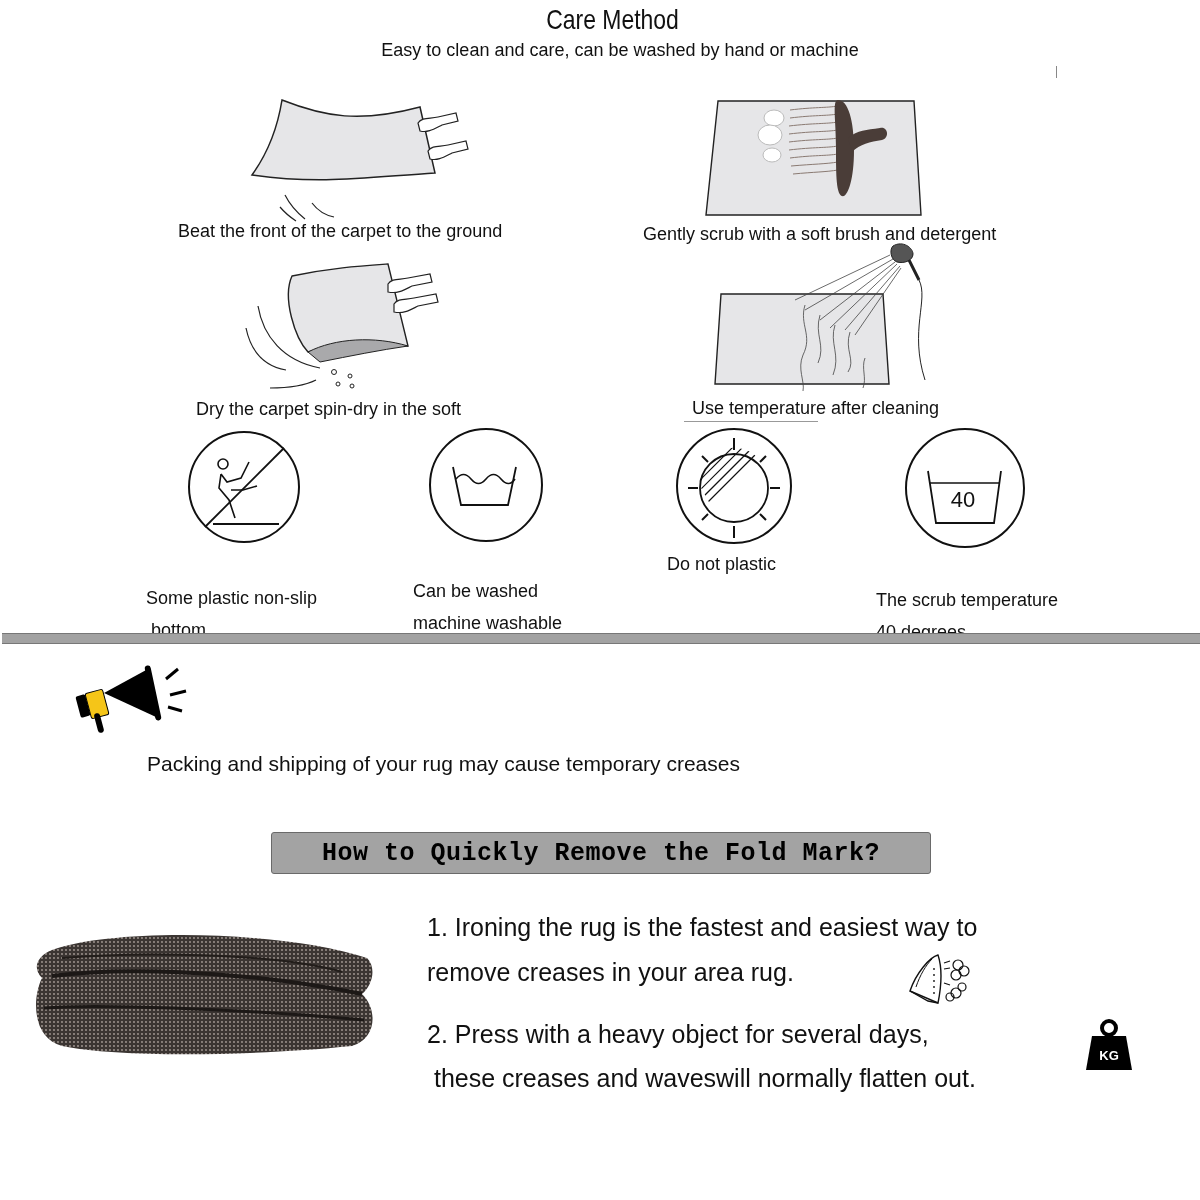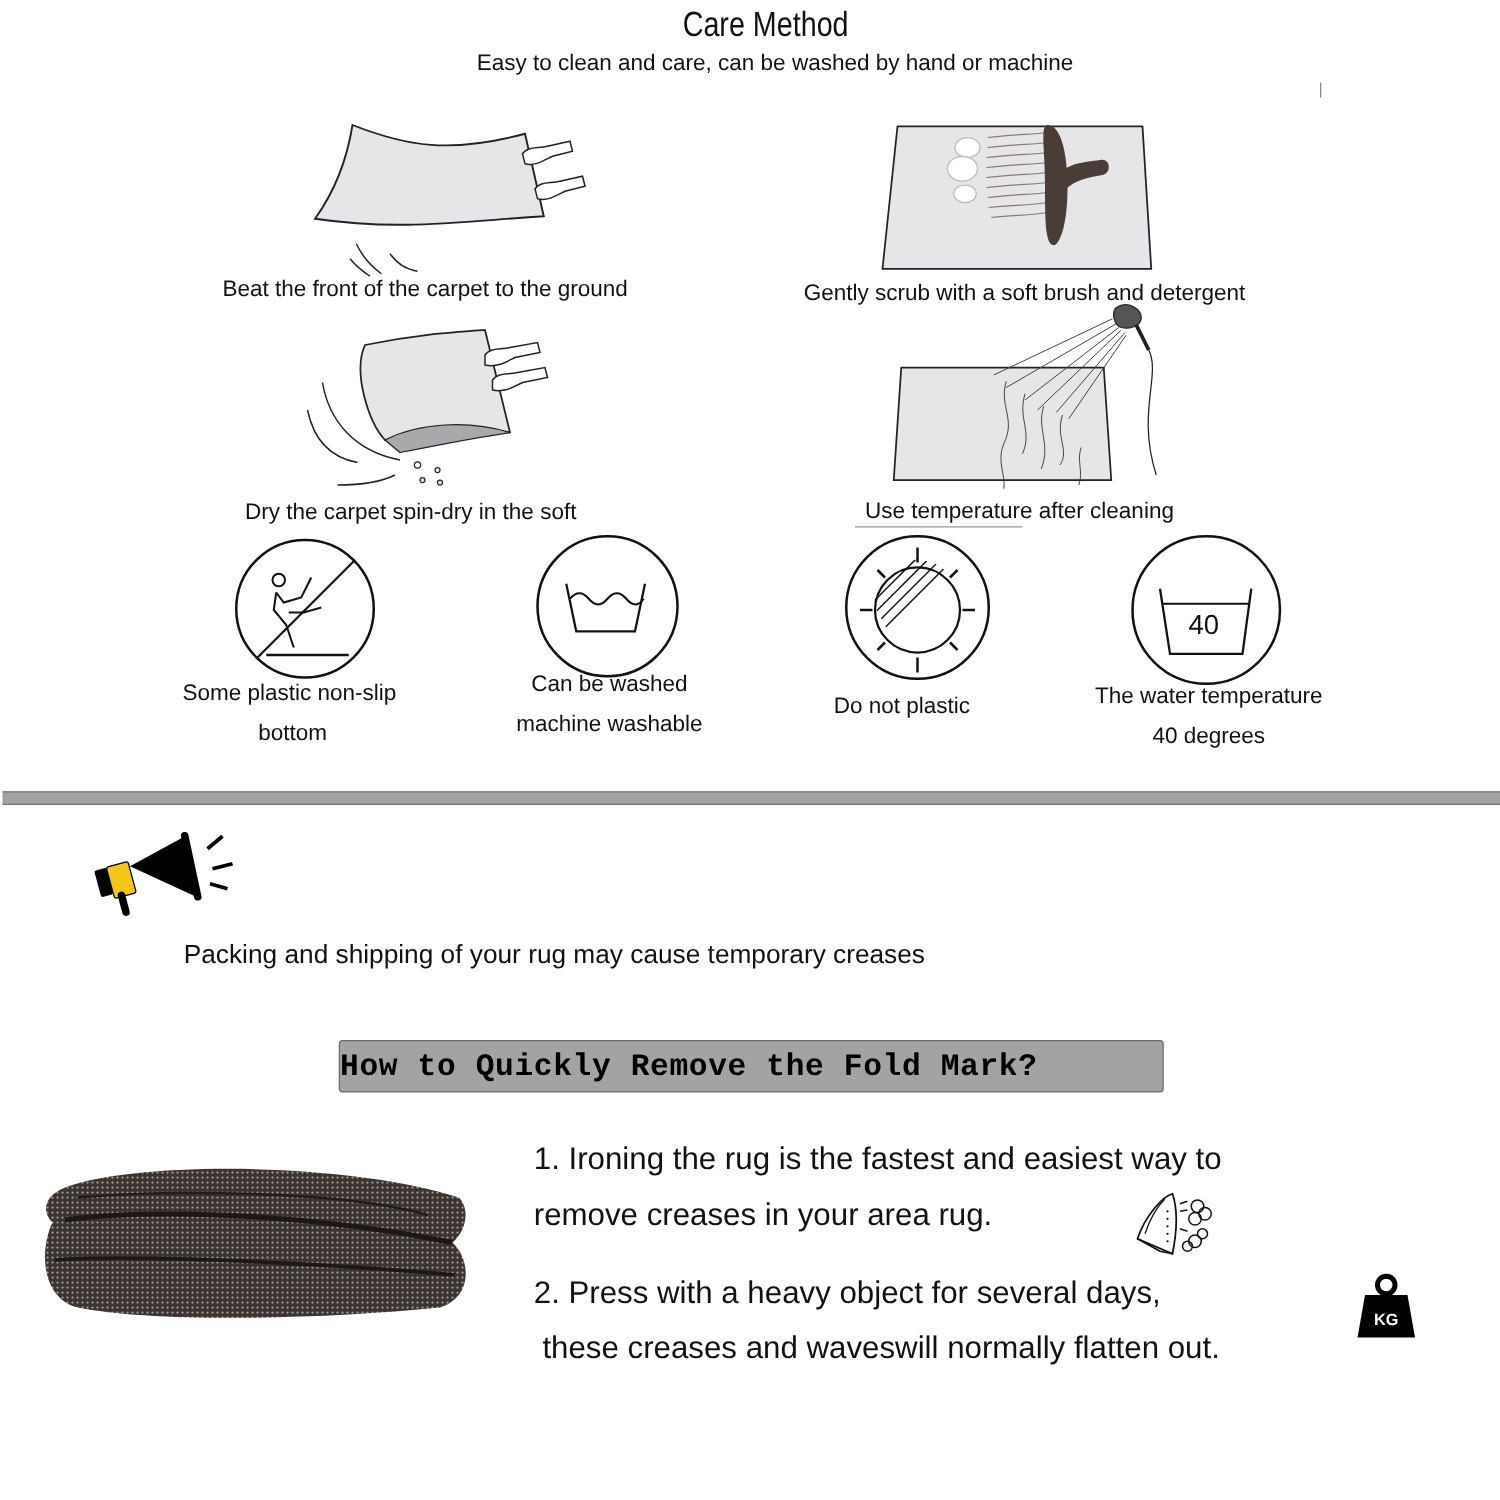--- a/index.html
+++ b/index.html
@@ -1,29 +1,29 @@
 <!DOCTYPE html>
 <html><head>
 <meta charset="utf-8">
 <style>
   html, body { margin:0; padding:0; background:#ffffff; }
   body { width:1200px; height:1200px; position:relative; overflow:hidden;
          font-family:"Liberation Sans", "DejaVu Sans", sans-serif; color:#111; }
-  .abs { position:absolute;text-align:center; }
+  .abs { position:absolute; }
   .title { left:0; width:1225px; top:4px; text-align:center; font-size:28px; font-weight:normal;
            font-family:"Liberation Sans Narrow","Liberation Sans", sans-serif; letter-spacing:0; transform:scaleX(0.82); transform-origin:center; }
   .subtitle { left:0; width:1240px; top:40px; text-align:center; font-size:18px; }
   .tick { left:1056px; top:66px; width:1px; height:12px; background:#888; }
   .cap { font-size:18px; white-space:nowrap; }
-  .capml { font-size:18px; line-height:32px; white-space:nowrap; }
+  .capml { font-size:18px; line-height:32px; white-space:nowrap;margin-top:44px; }
   .divider { left:2px; top:633px; width:1198px; height:11px; background:#a2a2a2;
              border-top:1px solid #777; border-bottom:1px solid #777; box-sizing:border-box; }
   .headline { left:147px; top:752px; font-size:21px; white-space:nowrap; }
   .banner { left:271px; top:832px; width:660px; height:42px; background:#a3a3a3; border:1px solid #6a6a6a;
-            border-radius:3px; box-sizing:border-box; text-align:left; line-height:42px;
+            border-radius:3px; box-sizing:border-box; text-align:center; line-height:42px;
             font-family:"Liberation Mono","DejaVu Sans Mono", monospace; font-weight:bold; font-size:25px; color:#000; letter-spacing:0.5px; }
   .body-line { font-size:25px; white-space:nowrap; }
   svg { position:absolute; overflow:visible; }
 </style>
 </head>
 <body>
 
 <div class="abs title">Care Method</div>
 <div class="abs subtitle">Easy to clean and care, can be washed by hand or machine</div>
 <div class="abs tick"></div>
@@ -146,21 +146,21 @@
 </svg>
 <div class="abs cap" style="left:667px;top:554px">Do not plastic</div>
 
 <svg style="left:904px;top:427px" width="122" height="122">
   <circle cx="61" cy="61" r="59" fill="none" stroke="#111" stroke-width="2"></circle>
   <path d="M24 44 L 32 96 L 90 96 L 97 44" fill="none" stroke="#111" stroke-width="1.8"></path>
   <line x1="26" y1="56" x2="95" y2="56" stroke="#111" stroke-width="1.6"></line>
   <text x="59" y="80" text-anchor="middle" font-size="22" font-family="Liberation Sans, sans-serif" fill="#111">40</text>
 </svg>
 <div class="abs capml" style="left:876px;top:540px">
-  <div>The water temperature</div>
+  <div>The scrub temperature</div>
   <div>40 degrees</div>
 </div>
 
 <div class="abs divider"></div>
 
 <svg style="left:76px;top:665px" width="110" height="75">
   <rect x="2" y="30" width="10" height="22" rx="2" fill="#000" transform="rotate(-15 7 41)"></rect>
   <rect x="12" y="26" width="18" height="26" rx="2" fill="#f5c518" stroke="#000" stroke-width="1" transform="rotate(-15 21 39)"></rect>
   <path d="M28 28 L 72 4 L 80 52 Z" fill="#000"></path>
   <rect x="74" y="0" width="6" height="56" rx="3" fill="#000" transform="rotate(-12 77 28)"></rect>

